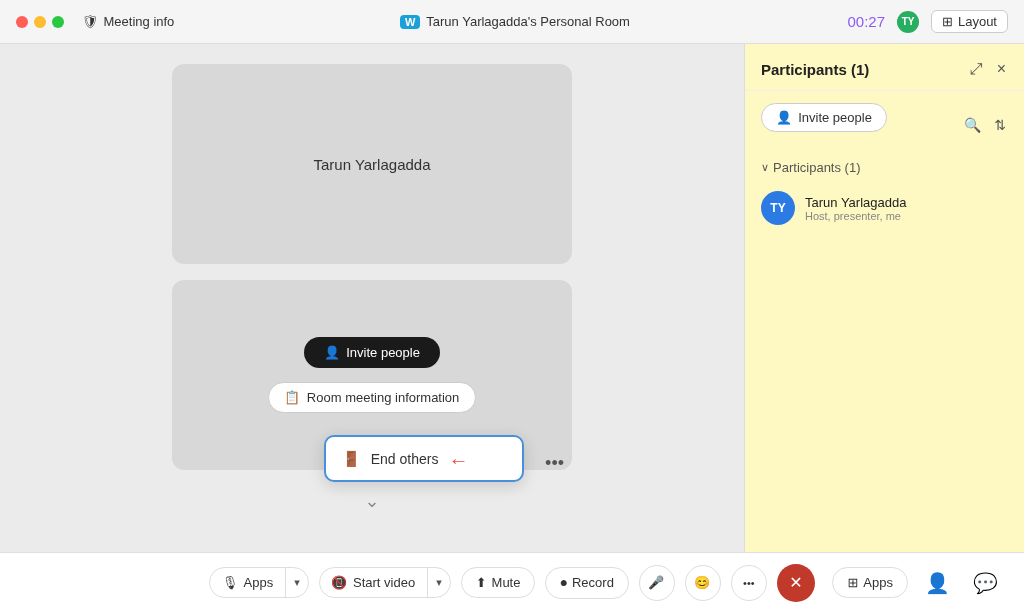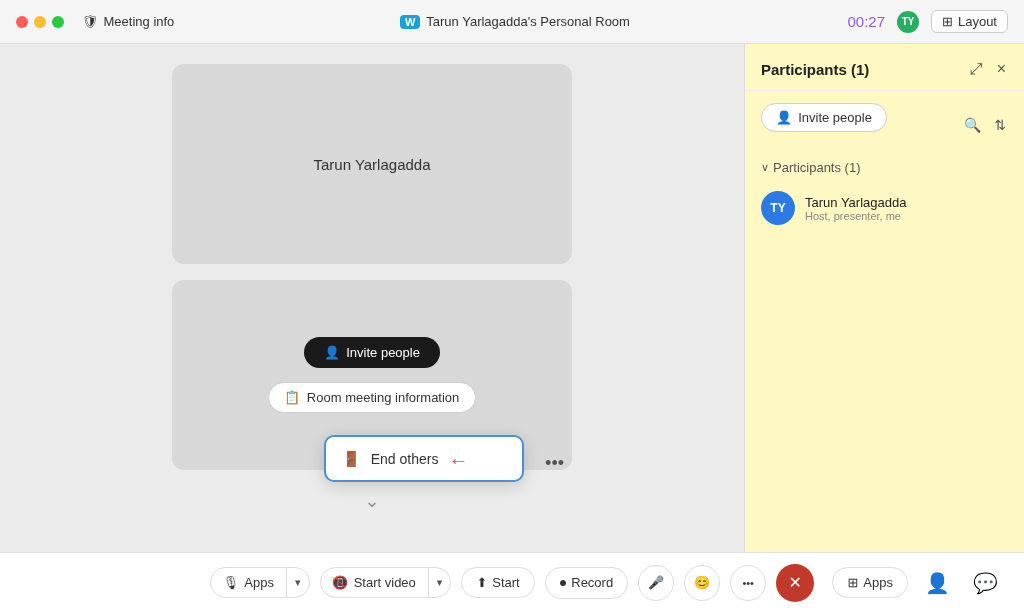--- a/index.html
+++ b/index.html
@@ -529,21 +529,21 @@
   <div class="toolbar-dropdown">
     <div class="main-part">
       <span style="color:#e74c3c;">📵</span>
       <span>Start video</span>
     </div>
     <div class="arrow-part">▾</div>
   </div>
 
   <button class="toolbar-btn">
     <span>⬆</span>
-    <span>Start</span>
+    <span>Mute</span>
   </button>
 
   <button class="toolbar-btn">
     <span>⏺</span>
     <span>Record</span>
   </button>
 
   <button class="toolbar-btn" style="border-radius:50%;width:36px;height:36px;padding:0;justify-content:center;">
     <span>🎤</span>
   </button>

